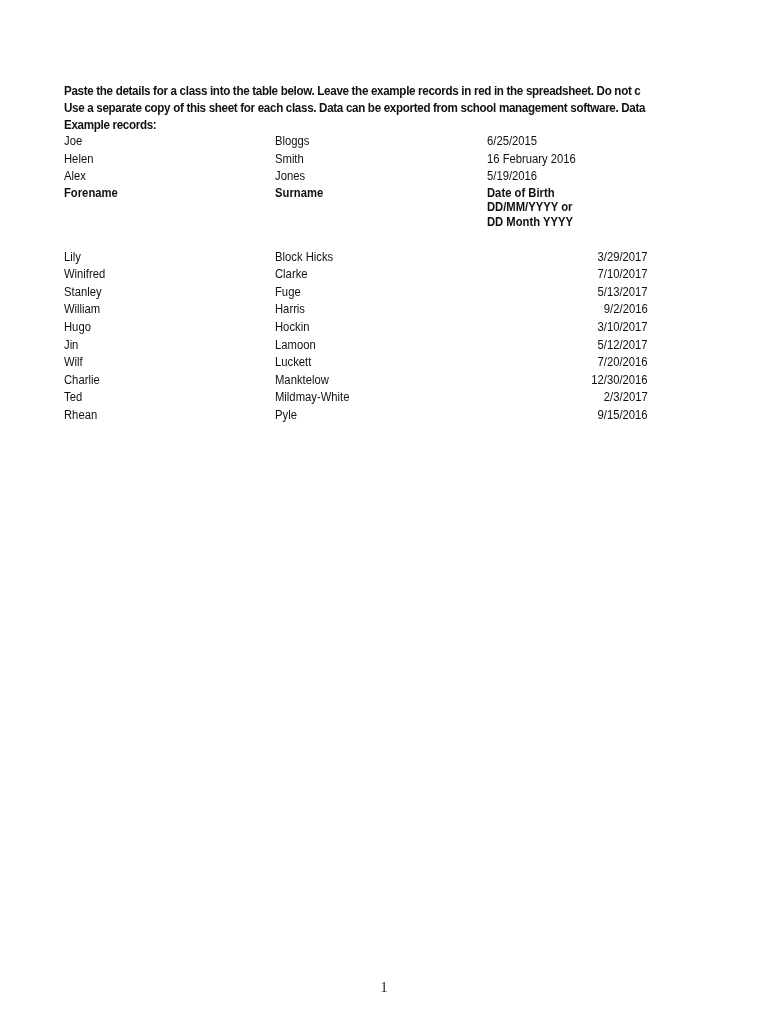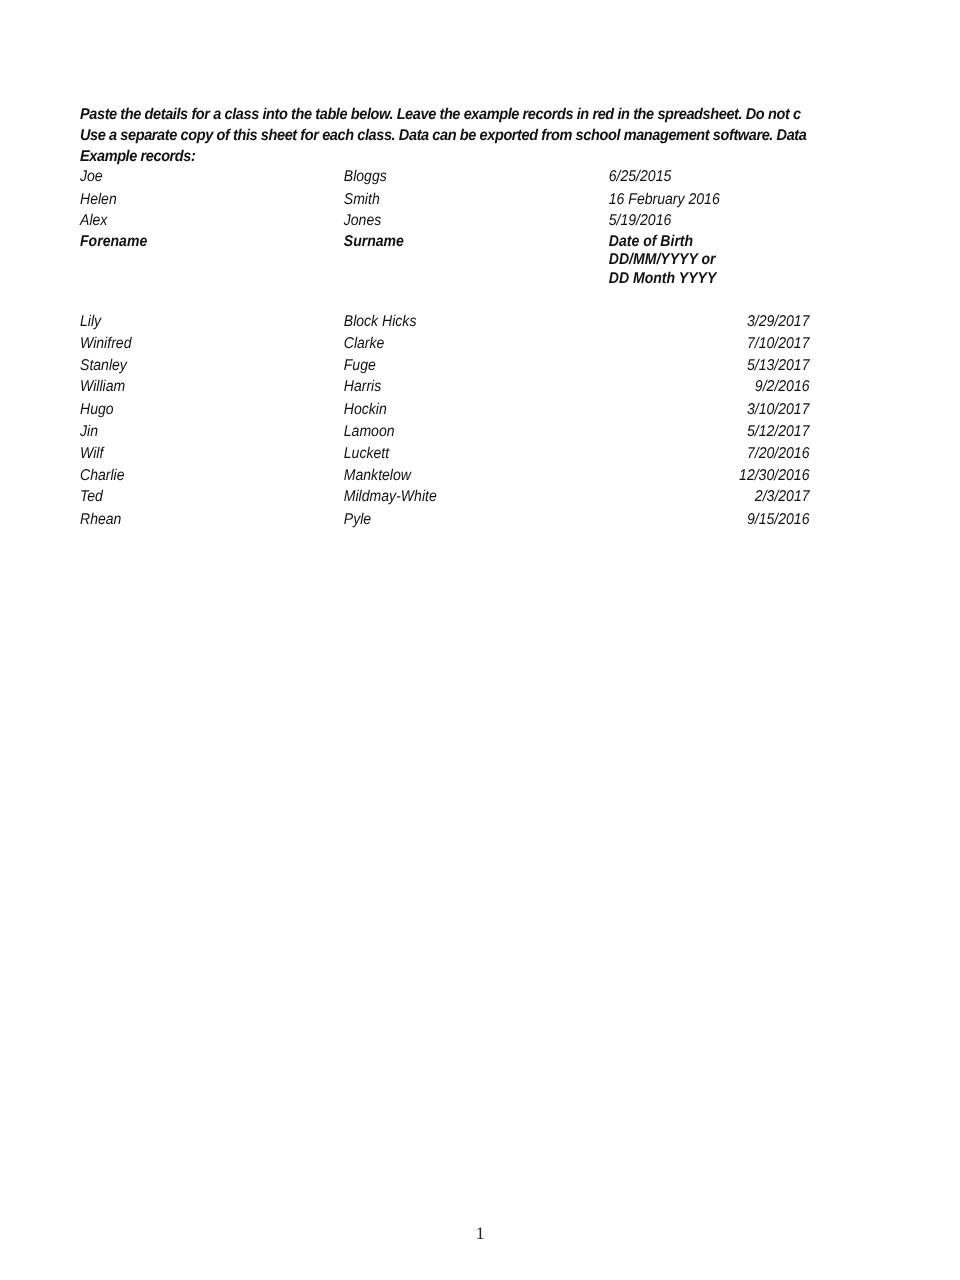--- a/index.html
+++ b/index.html
@@ -1,21 +1,21 @@
 <!DOCTYPE html>
 <html><head>
 <meta charset="utf-8">
 <style>
   html, body { margin:0; padding:0; background:#ffffff; }
   body { width:768px; height:1024px; position:relative; overflow:hidden;
          font-family:"Liberation Sans", sans-serif; color:#111; }
   .page { position:absolute; left:0; top:0; width:768px; height:1024px; overflow:hidden; }
   .instr { position:absolute; left:64px; white-space:nowrap; font-size:12.5px; font-weight:bold;
            letter-spacing:-0.35px; color:#111; transform:scaleX(0.93); transform-origin:left center; }
-  .clip { position:absolute; left:0; top:0; width:720px; height:1024px; overflow:hidden;font-style:italic; }
+  .clip { position:absolute; left:0; top:0; width:720px; height:1024px; overflow:hidden; }
   .cell { position:absolute; white-space:nowrap; font-size:12.5px; color:#111;
           transform:scaleX(0.9); transform-origin:left center; }
   .hdr { font-weight:bold; }
   .c1 { left:64px; }
   .c2 { left:275px; }
   .c3 { left:487px; }
   .dob { position:absolute; right:72px; white-space:nowrap; font-size:12.5px; color:#111;
          transform:scaleX(0.9); transform-origin:right center; text-align:right; }
   .pageno { position:absolute; left:0; width:768px; top:980px; text-align:center;
             font-family:"Liberation Serif", serif; font-size:14px; color:#222; }

